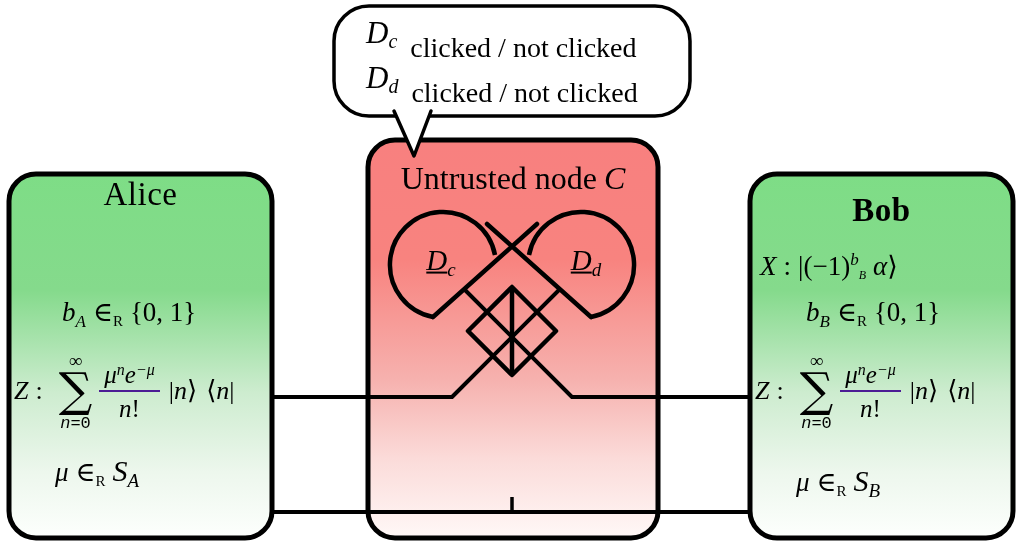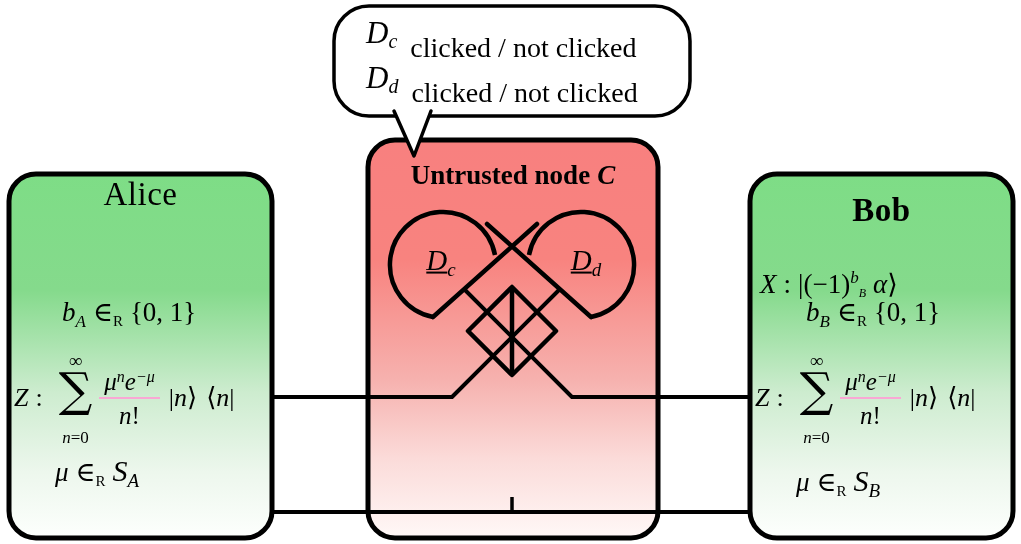--- a/index.html
+++ b/index.html
@@ -5,43 +5,43 @@
   html,body{margin:0;padding:0;background:#fff;}
   .stage{
     position:relative;width:1021px;height:544px;background:#ffffff;overflow:hidden;
     font-family:"Liberation Serif","DejaVu Serif","DejaVu Sans",serif;color:#000;
   }
   .stage svg{position:absolute;left:0;top:0;}
   .t{position:absolute;white-space:nowrap;line-height:1.15;}
   .it{font-style:italic;}
   .ctr{text-align:center;}
   .title{font-size:33px;letter-spacing:0.5px;}
-  .nodetitle{font-size:27px;font-weight:bold;}
+  .nodetitle{font-size:32px;}
   .math{font-size:27px;}
   .sub{font-size:17px;vertical-align:-6px;}
   .sup{font-size:17px;vertical-align:10px;}
   .subsub{font-size:12px;vertical-align:-4px;}
   .insub{font-size:15px;vertical-align:-5px;font-style:normal;}
   .colon{margin:0 7px;}
   .sp-l{margin-left:7px;}
   .bubble-text{left:334px;top:10px;width:356px;padding-left:32px;box-sizing:border-box;}
   .brow{height:45px;display:flex;align-items:center;font-size:28px;}
   .brow .bvar{font-size:31px;}
   .brow .bsub{font-size:20px;vertical-align:-7px;align-self:flex-end;margin-bottom:2px;}
   .brow .btxt{margin-left:13px;margin-top:32px;}
   .detlabel{transform:translate(-50%,-50%);font-size:29px;text-decoration:underline;}
   .detlabel .sub{font-size:19px;}
   .phase{font-size:23px;}
   .zline{display:flex;align-items:center;font-size:26px;}
   .zsum{display:flex;flex-direction:column;align-items:center;margin:0 7px 0 9px;}
   .zsum .ztop{font-size:19px;line-height:1;margin-bottom:1px;}
   .zsum .zsigma{font-size:47px;line-height:0.82;font-family:"DejaVu Serif","DejaVu Sans",serif;}
-  .zsum .zbot{font-size:17px;line-height:1;margin-top:19px;}
+  .zsum .zbot{font-size:17px;line-height:1;margin-top:5px;font-family:Liberation Mono, monospace;}
   .zfrac{display:flex;flex-direction:column;align-items:center;margin-right:9px;}
-  .zfrac .num{border-bottom:2px solid #f9a8d4;padding:0 5px 3px;line-height:1;font-size:25px;text-align:center;}
+  .zfrac .num{border-bottom:2px solid #4c1d95;padding:0 5px 3px;line-height:1;font-size:25px;text-align:center;}
   .zfrac .num .sup{font-size:16px;vertical-align:8px;}
   .zfrac .den{padding-top:4px;line-height:1;font-size:25px;}
   .kets{display:flex;align-items:center;}
   .kets .lang{margin-left:9px;}
   .scal{font-size:30px;}
   .scal-sub{font-size:19px;vertical-align:-6px;}
 </style>
 </head>
 <body>
 
@@ -129,21 +129,21 @@
         <span class="lang">⟨</span>
         <span class="it">n</span>
         <span>|</span>
       </span>
   </div>
 
   <div class="t math" style="left:55px;top:454px;text-align:center;"><span class="it">μ</span><span class="sp-l">∈</span><span class="insub">R</span><span class="it scal sp-l">S</span><span class="it scal-sub">A</span></div>
 
   <div class="t ctr title" style="left:750px;top:192px;width:263px;font-weight:bold;"><span>Bob</span></div>
 
-  <div class="t math" style="left:760px;top:250px;margin-top:18px;"><span class="it">X</span><span class="colon">:</span><span>|(−1)</span><span class="it sup">b</span><span class="it subsub">B</span><span class="it sp-l">α</span><span>⟩</span></div>
+  <div class="t math" style="left:760px;top:250px;"><span class="it">X</span><span class="colon">:</span><span>|(−1)</span><span class="it sup">b</span><span class="it subsub">B</span><span class="it sp-l">α</span><span>⟩</span></div>
 
   <div class="t math" style="left:806px;top:297px;"><span class="it">b</span><span class="it sub">B</span><span class="sp-l">∈</span><span class="insub">R</span><span class="sp-l">{0, 1}</span></div>
 
   <div class="t zline" style="left:755px;top:351px;">
     <span class="it">Z</span>
       <span class="colon">:</span>
     <span class="zsum">
         <span class="ztop">∞</span>
         <span class="zsigma">∑</span>
         <span class="zbot"><span class="it">n</span><span>=0</span></span>

